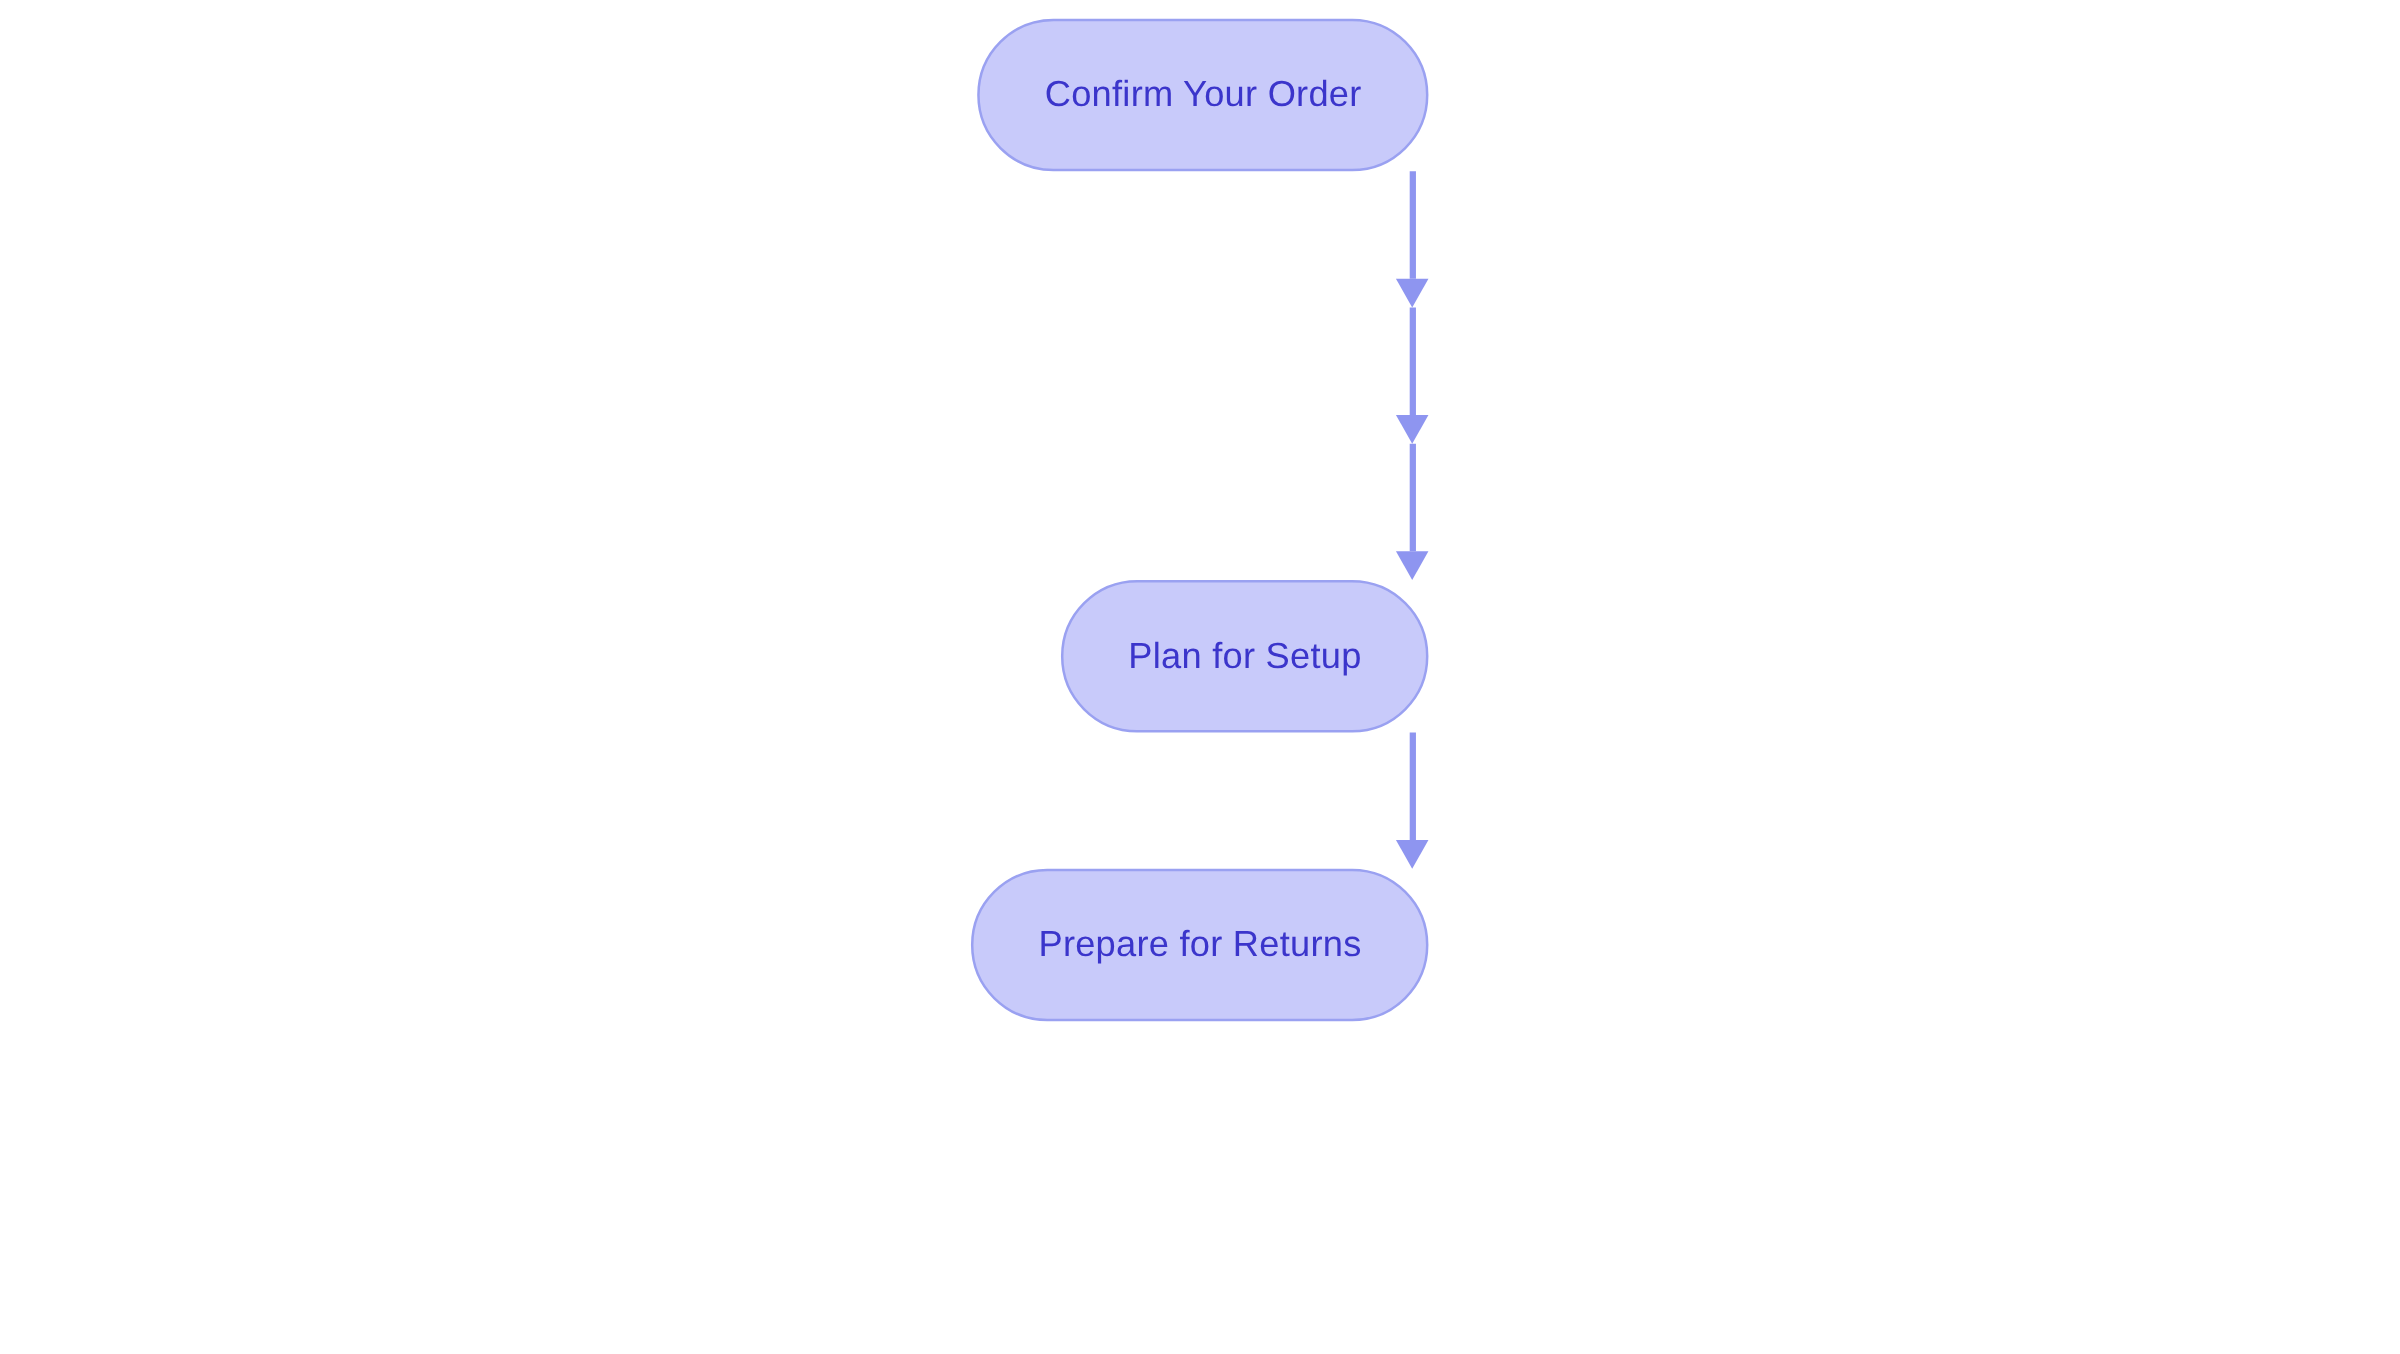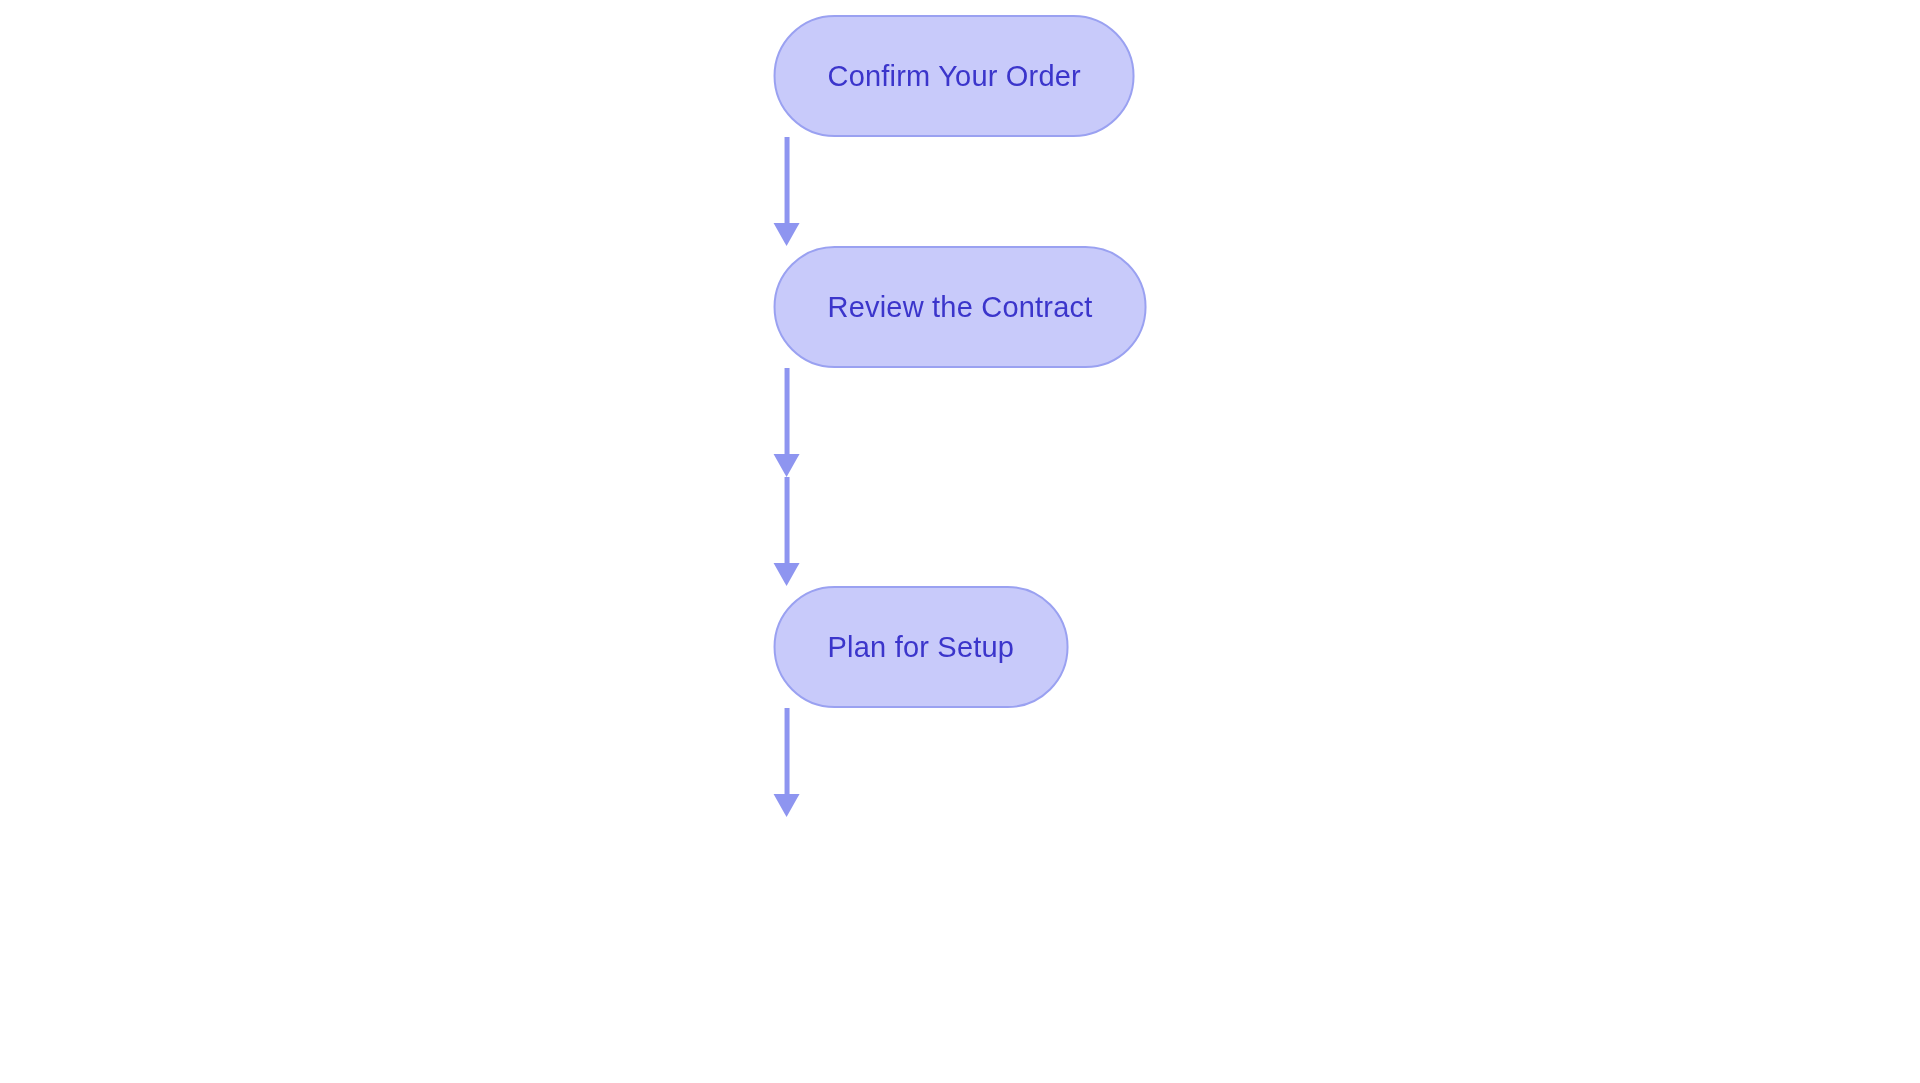--- a/index.html
+++ b/index.html
@@ -23,21 +23,21 @@
     height: 1083px;
     background: var(--bg);
   }
   .flow {
     position: absolute;
     left: 50%;
     top: 15px;
     transform: translateX(-50%);
     display: flex;
     flex-direction: column;
-    align-items: flex-start;
+    align-items: flex-end;
   }
   .node {
     height: 122px;
     min-width: 280px;
     padding: 0 52px;
     border-radius: 61px;
     background: var(--node-fill);
     border: 2px solid var(--node-border);
     display: flex;
     align-items: center;
@@ -74,23 +74,20 @@
 
     <div class="node">
       <span>Confirm Your Order</span>
     </div>
 
     <div class="connector">
       <div class="line"></div>
       <div class="head"></div>
     </div>
 
-    <div class="node">
-      <span>Review the Contract</span>
-    </div>
 
     <div class="connector">
       <div class="line"></div>
       <div class="head"></div>
     </div>
 
 
     <div class="connector">
       <div class="line"></div>
       <div class="head"></div>
@@ -98,15 +95,18 @@
 
     <div class="node">
       <span>Plan for Setup</span>
     </div>
 
     <div class="connector">
       <div class="line"></div>
       <div class="head"></div>
     </div>
 
+    <div class="node">
+      <span>Prepare for Returns</span>
+    </div>
 
   </div>
 </div>
 
 </body></html>

